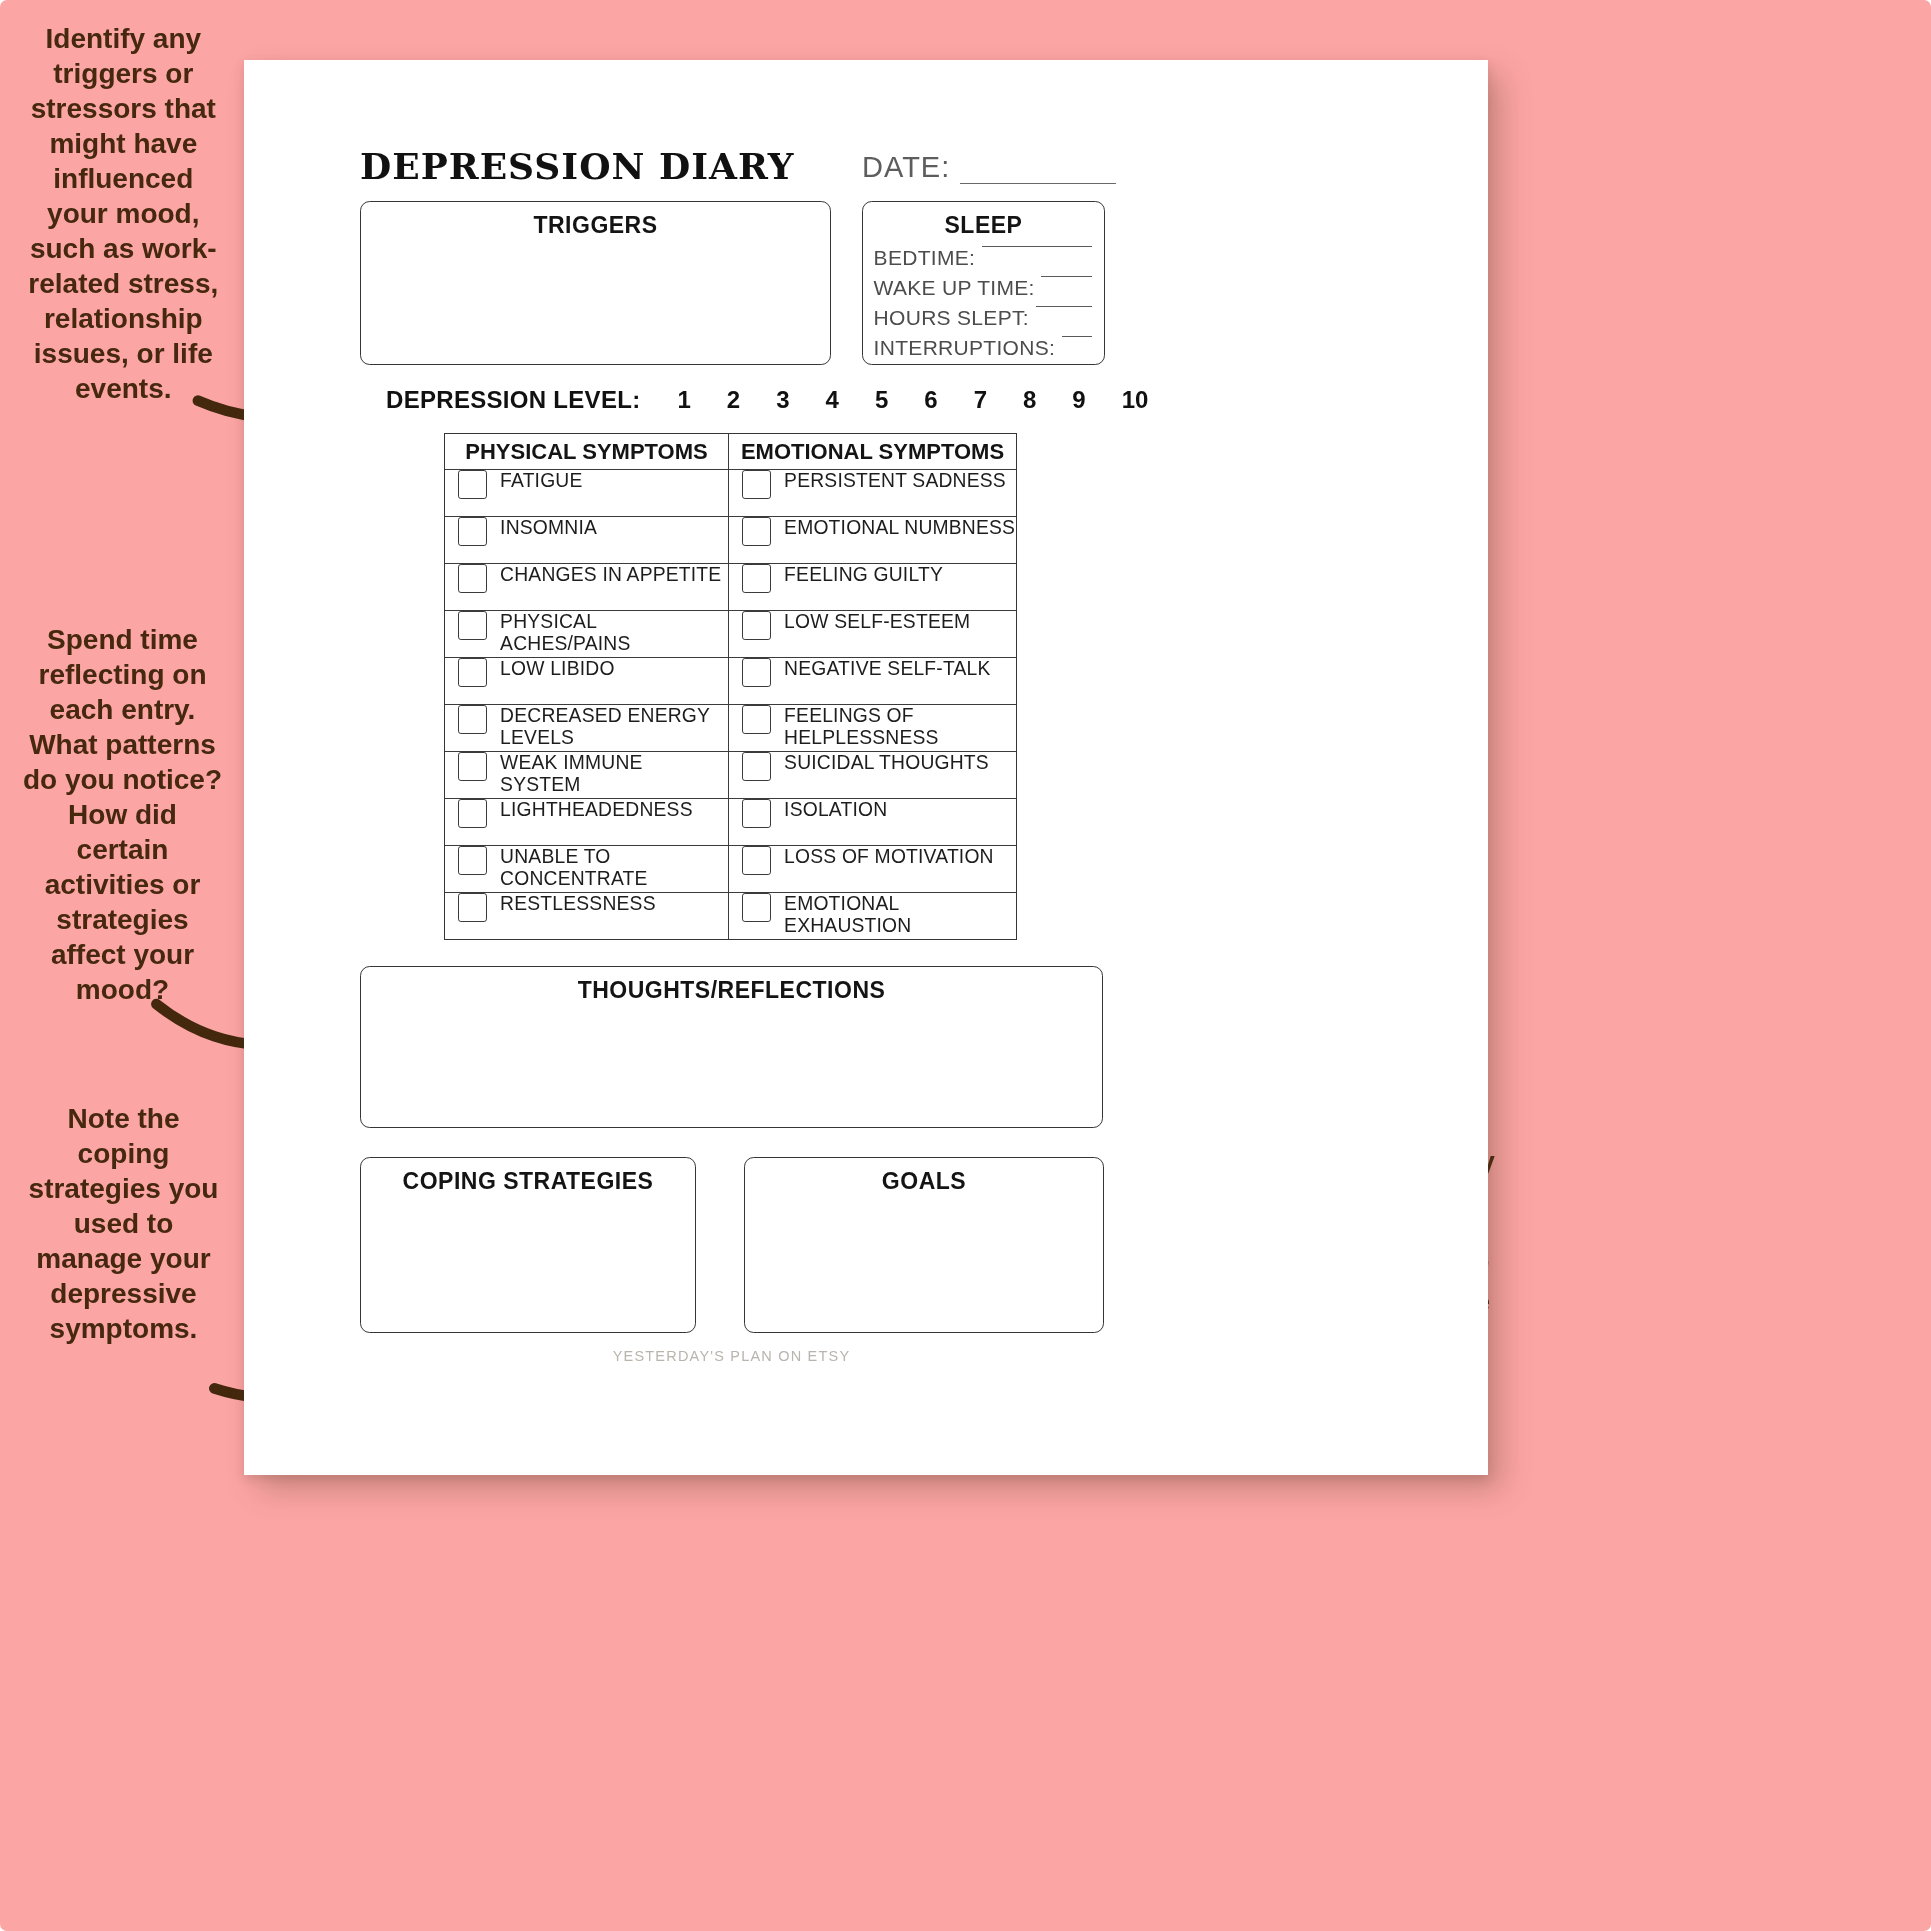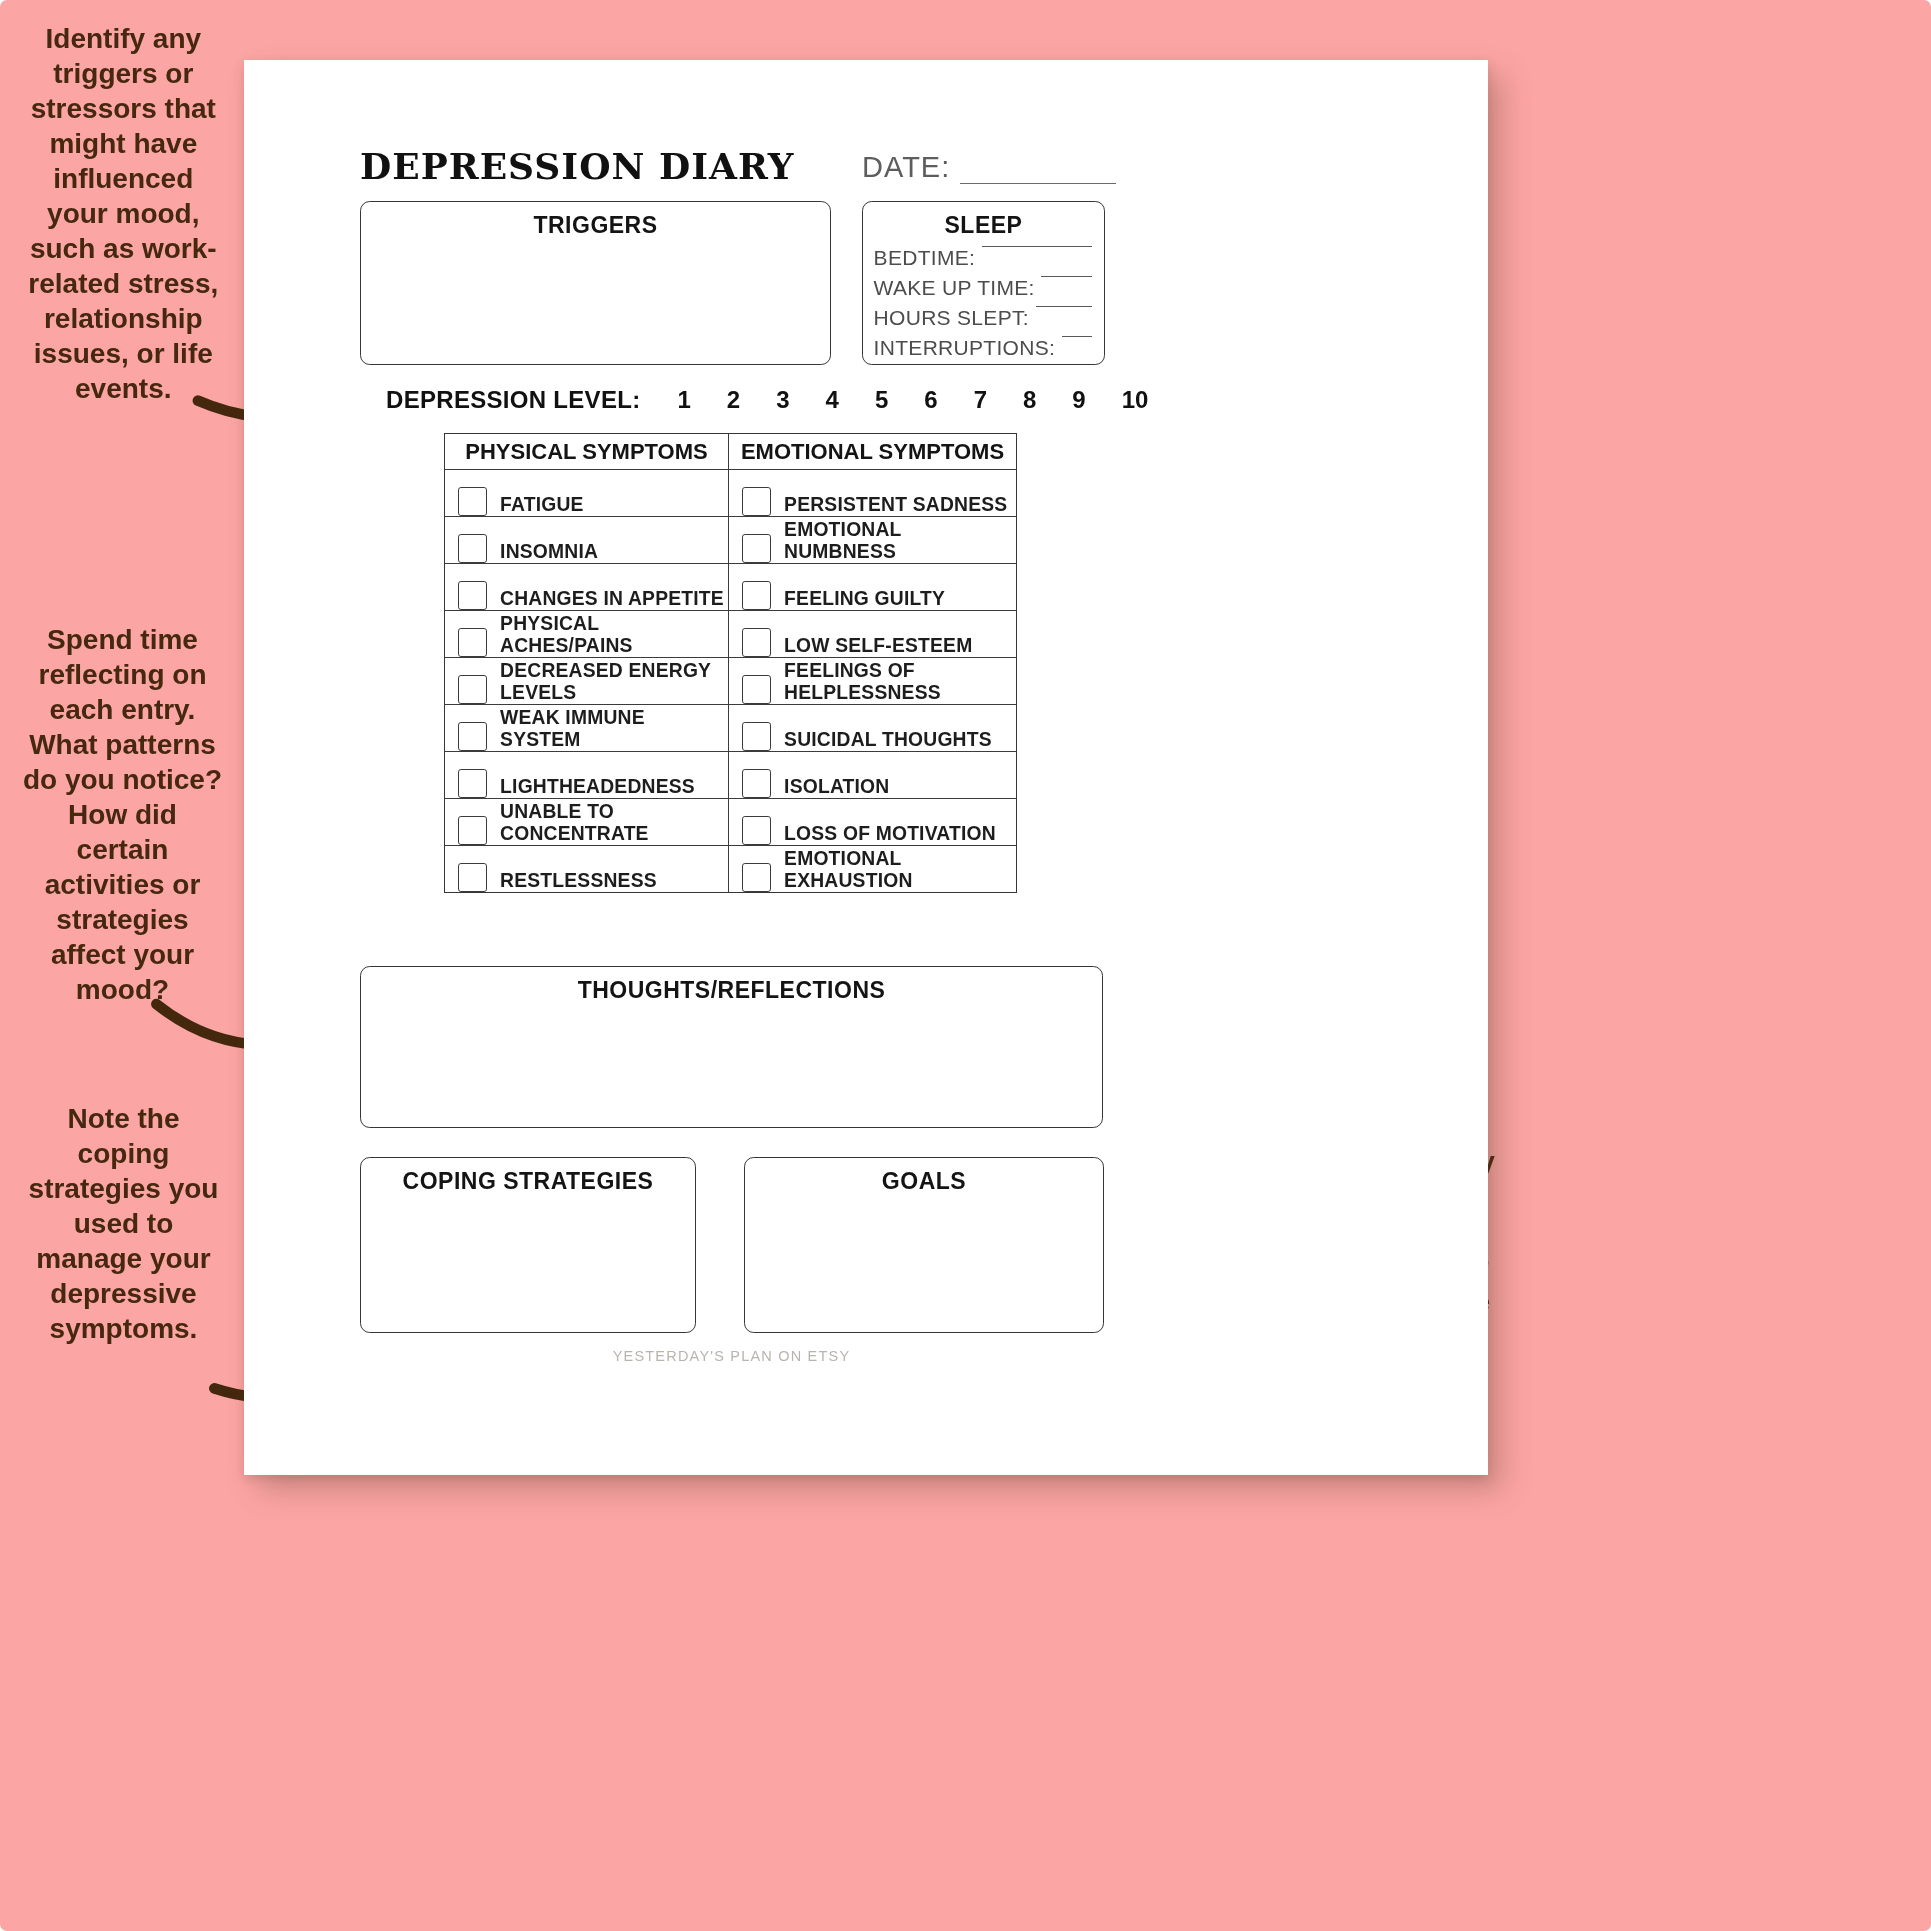--- a/index.html
+++ b/index.html
@@ -50,21 +50,21 @@
 
   .level-row { position:absolute; left:142px; top:326px; display:flex; align-items:baseline; color:#111;justify-content:space-between; }
   .level-label { font-weight:bold; font-size:24px; letter-spacing:0.3px; }
   .level-nums { display:flex; gap:36px; margin-left:37px; font-weight:bold; font-size:24px; }
 
   .sym-table { position:absolute; left:200px; top:373px; width:573px; border:1.9px solid #363636; background:#fff; }
   .sym-head { display:grid; grid-template-columns:284px 1fr; }
   .sym-h-cell { height:35px; line-height:35px; text-align:center; font-weight:bold; font-size:22px; color:#141414; }
   .sym-h-cell:first-child, .sym-cell:first-child { border-right:1.4px solid #3b3b3b; }
   .sym-row { display:grid; grid-template-columns:284px 1fr; }
-  .sym-cell { display:flex; align-items:flex-end; height:47px; border-top:1.4px solid #3b3b3b; padding-left:12.6px;font-weight:bold; }
+  .sym-cell { display:flex; align-items:flex-start; height:47px; border-top:1.4px solid #3b3b3b; padding-left:12.6px; }
   .cb { width:29px; height:29px; border:1.9px solid #3b3b3b; border-radius:2.9px; background:#fff; flex:0 0 auto; }
   .sym-label { margin-left:13.5px; font-size:19.3px; color:#1d1d1d; letter-spacing:0.2px; }
 
   .thoughts-box { left:116px; top:906px;  width:743px; height:162px; }
   .coping-box   { left:116px; top:1097px; width:336px; height:176px; }
   .goals-box    { left:500px; top:1097px; width:360px; height:176px; }
 
   .paper-footer { position:absolute; left:116px; top:1288px; width:743px; text-align:center;
     font-size:14.5px; letter-spacing:1.2px; color:#b9b4ae; }
 </style>
@@ -222,20 +222,30 @@
             <span class="sym-label">PHYSICAL ACHES/PAINS</span>
           </div>
         <div class="sym-cell">
             <span class="cb"></span>
             <span class="sym-label">LOW SELF-ESTEEM</span>
           </div>
       </div>
       <div class="sym-row">
         <div class="sym-cell">
             <span class="cb"></span>
+            <span class="sym-label">LOW LIBIDO</span>
+          </div>
+        <div class="sym-cell">
+            <span class="cb"></span>
+            <span class="sym-label">NEGATIVE SELF-TALK</span>
+          </div>
+      </div>
+      <div class="sym-row">
+        <div class="sym-cell">
+            <span class="cb"></span>
             <span class="sym-label">DECREASED ENERGY LEVELS</span>
           </div>
         <div class="sym-cell">
             <span class="cb"></span>
             <span class="sym-label">FEELINGS OF HELPLESSNESS</span>
           </div>
       </div>
       <div class="sym-row">
         <div class="sym-cell">
             <span class="cb"></span>

